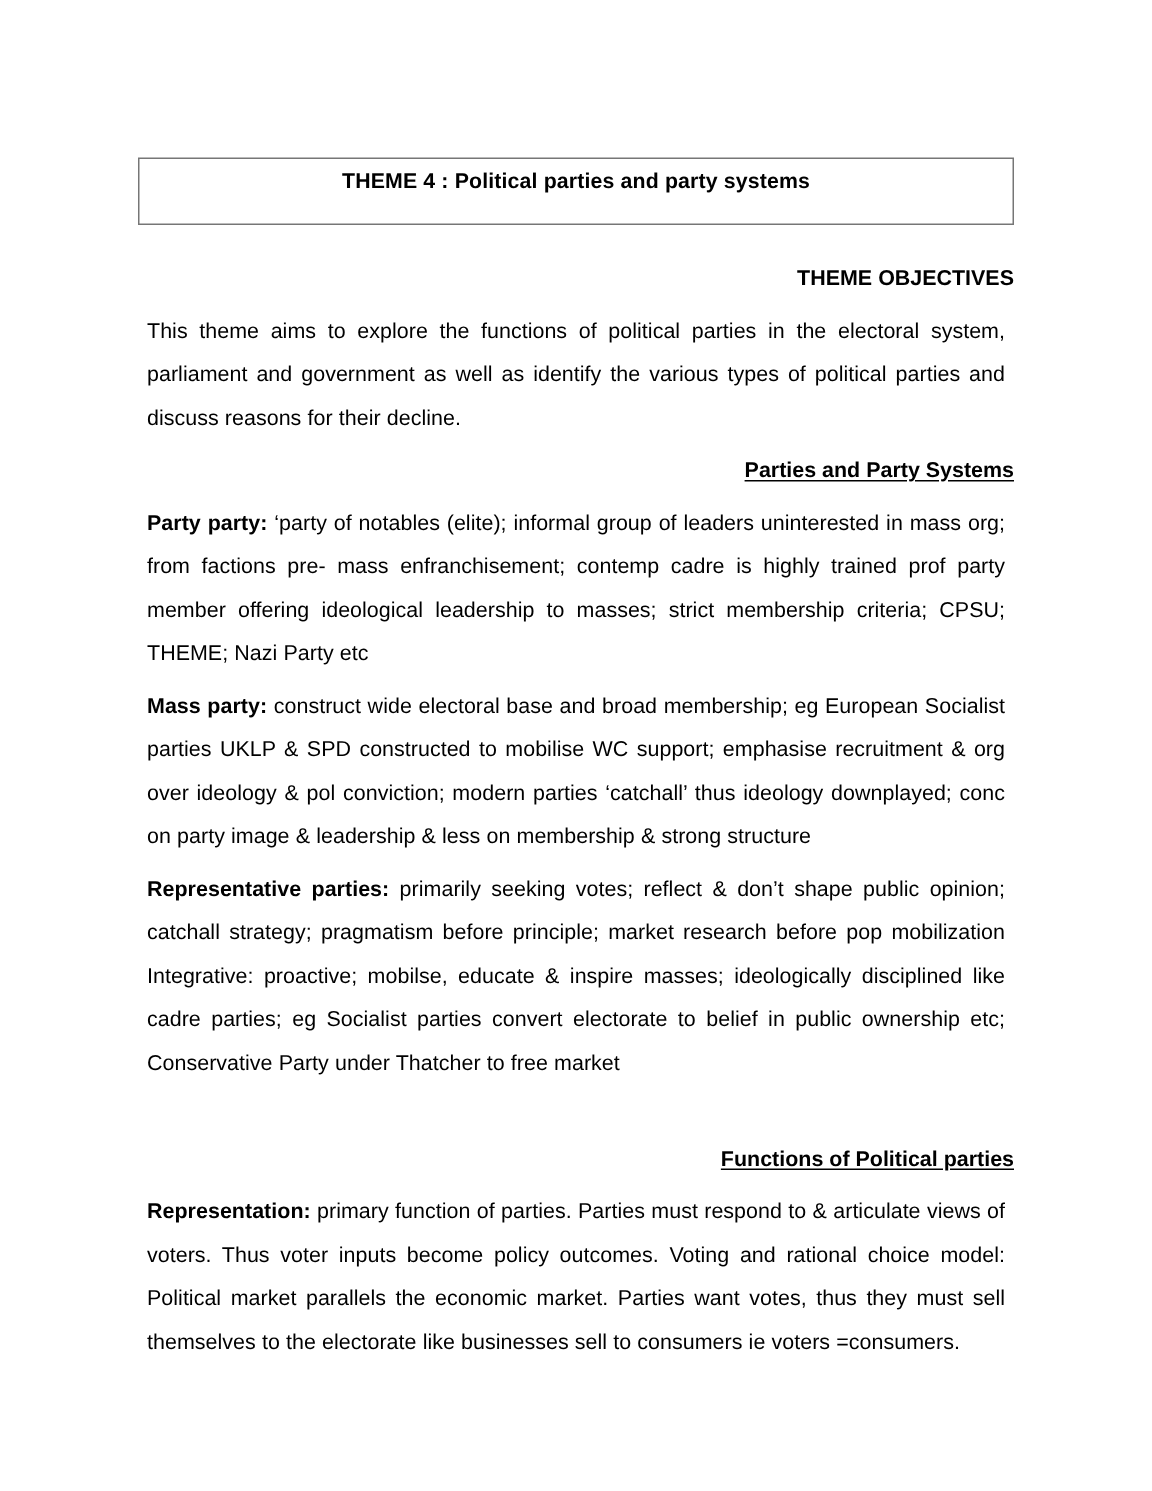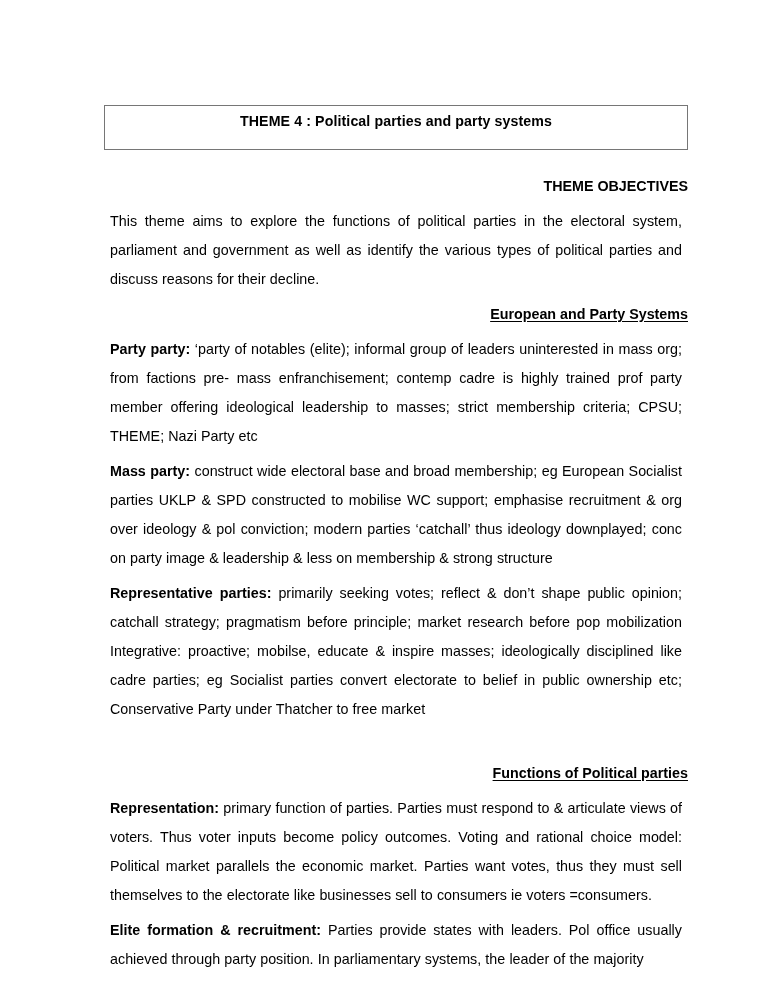--- a/index.html
+++ b/index.html
@@ -15,21 +15,21 @@
     overflow: hidden;
   }
   .page {
     position: relative;
     width: 768px;
     height: 994px;
     background: #ffffff;
   }
   .content {
     position: absolute;
-    left: 104px;
+    left: 92px;
     top: 105px;
     width: 584px;
   }
 
   
   .title-box {
     border: 1px solid #767676;
     box-sizing: border-box;
     width: 584px;
     padding: 6px 8px 0 8px;
@@ -81,31 +81,30 @@
   <div class="content">
 
     <div class="title-box">
       <div class="title-line">THEME 4 : Political parties and party systems</div>
       <div class="title-blank"></div>
     </div>
 
     <div class="heading">THEME OBJECTIVES</div>
     <p class="para">This theme aims to explore the functions of political parties in the electoral system, parliament and government as well as identify the various types of political parties and discuss reasons for their decline.</p>
 
-    <div class="heading underline">European and Party Systems</div>
+    <div class="heading underline">Parties and Party Systems</div>
 
 
     <p class="para"><span class="lead">Party party:</span><span> ‘party of notables (elite); informal group of leaders uninterested in mass org; from factions pre- mass enfranchisement; contemp cadre is highly trained prof party member offering ideological leadership to masses; strict membership criteria; CPSU; THEME; Nazi Party etc</span></p>
 
     <p class="para"><span class="lead">Mass party:</span><span> construct wide electoral base and broad membership; eg European Socialist parties UKLP &amp; SPD constructed to mobilise WC support; emphasise recruitment &amp; org over ideology &amp; pol conviction; modern parties ‘catchall’ thus ideology downplayed; conc on party image &amp; leadership &amp; less on membership &amp; strong structure</span></p>
 
     <p class="para"><span class="lead">Representative parties:</span><span> primarily seeking votes; reflect &amp; don’t shape public opinion; catchall strategy; pragmatism before principle; market research before pop mobilization Integrative: proactive; mobilse, educate &amp; inspire masses; ideologically disciplined like cadre parties; eg Socialist parties convert electorate to belief in public ownership etc; Conservative Party under Thatcher to free market</span></p>
 
     <div class="spacer"></div>
 
     <div class="heading underline">Functions of Political parties</div>
 
     <p class="para"><span class="lead">Representation:</span><span> primary function of parties. Parties must respond to &amp; articulate views of voters. Thus voter inputs become policy outcomes. Voting and rational choice model: Political market parallels the economic market. Parties want votes, thus they must sell themselves to the electorate like businesses sell to consumers ie voters =consumers.</span></p>
 
-    <p class="para"><span class="lead">Elite formation &amp; recruitment:</span><span> Parties provide states with leaders. Pol office usually achieved through party position. In parliamentary systems, the leader of the majority</span></p>
 
   </div>
 </div>
 
 </body></html>

